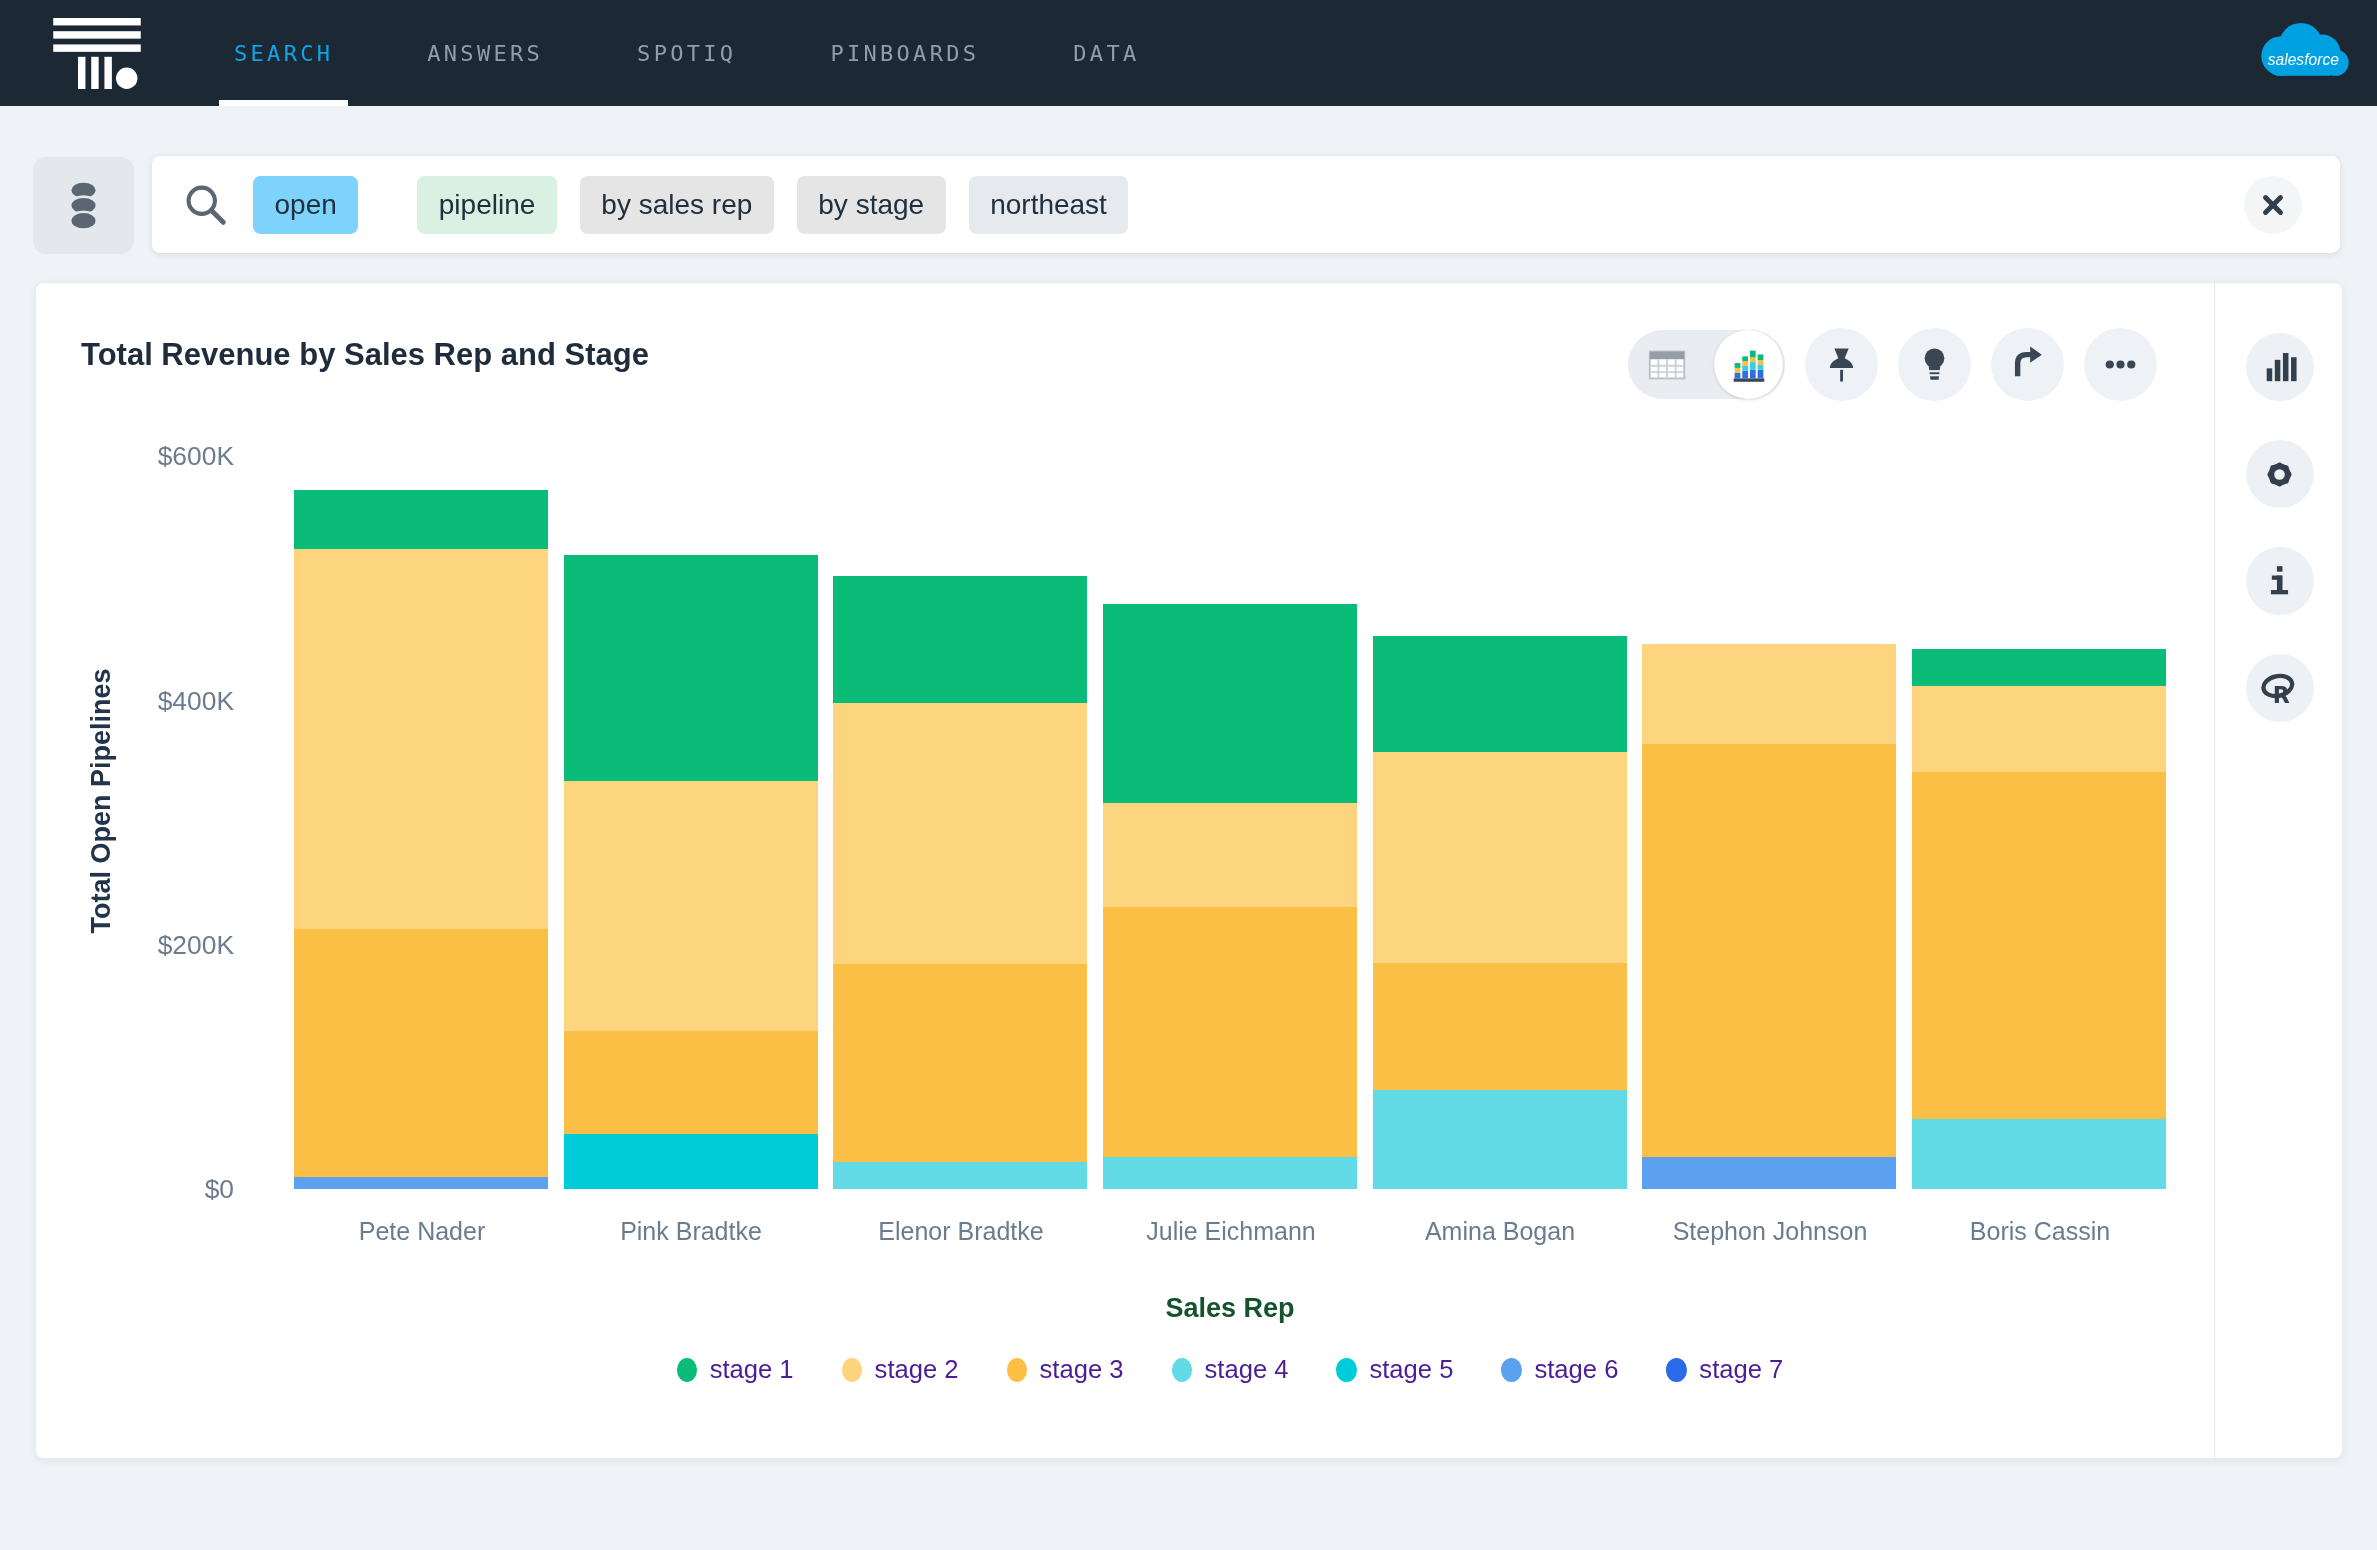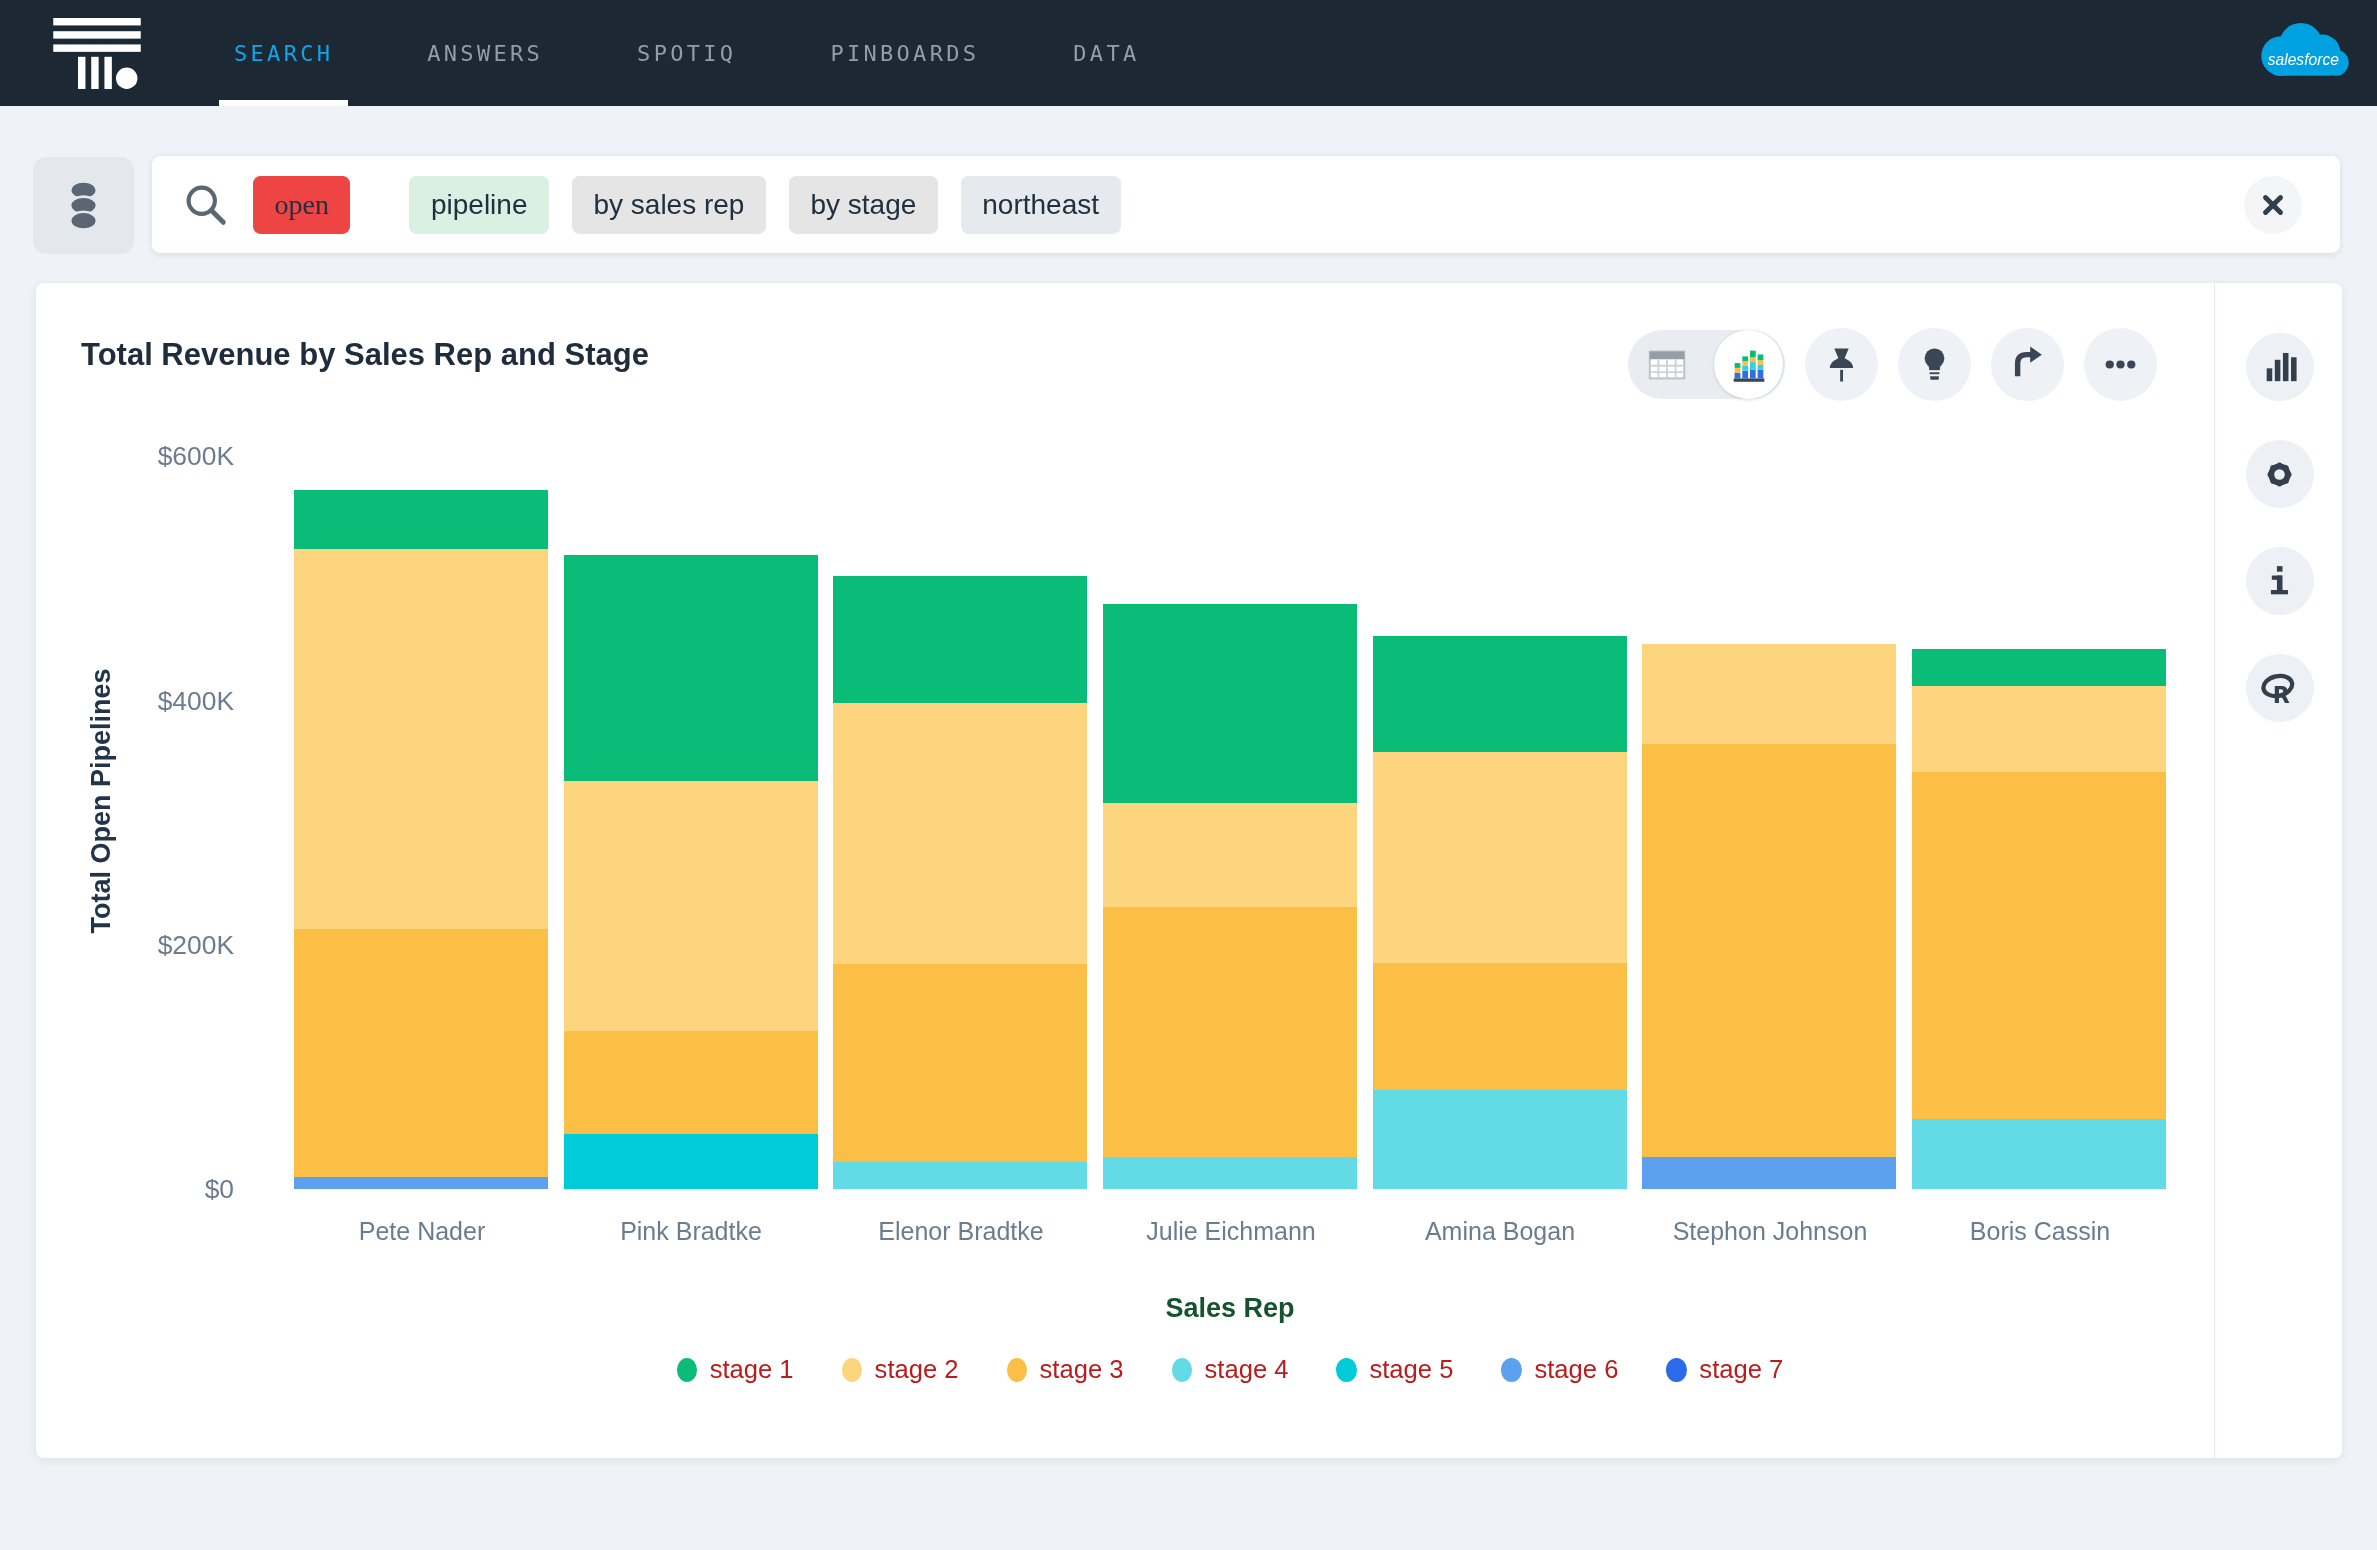--- a/index.html
+++ b/index.html
@@ -41,21 +41,21 @@
     background:#ffffff; border-radius:8.3px;
     box-shadow:0 1.7px 6.6px rgba(27,40,52,0.10);
     display:flex; align-items:center;
   }
   .search-box .mag { margin-left:31px; flex:0 0 auto; }
   .tokens { display:flex; gap:23px; margin-left:25px; align-items:center; }
   .token {
     height:58px; display:flex; align-items:center; padding:0 21.5px;
     border-radius:7.4px; font-size:28px; color:#20303f; cursor:pointer; white-space:nowrap;
   }
-  .tk-gray  { background:#ef4444;font-family:Liberation Serif, serif; }
+  .tk-gray  { background:#7dd3fc; }
   .tk-green { background:#d9f0e3;margin-left:36px; }
   .tk-blue  { background:#e5e5e5; }
   .tk-gray2 { background:#e6e9ed; }
   .clear-btn {
     position:absolute; right:38px; top:20px; width:58px; height:58px; border:none;
     border-radius:50%; background:#f4f5f7; display:flex; align-items:center; justify-content:center;
     cursor:pointer;
   }
 
   
@@ -103,21 +103,21 @@
   .x-axis-title {
     position:absolute; left:258px; top:1010px; width:1872px; text-align:center;
     font-size:27px; font-weight:700; color:#14532d;
   }
   .legend {
     position:absolute; left:258px; top:1072px; width:1872px;
     display:flex; justify-content:center; gap:48px; align-items:center;
   }
   .legend-item { display:flex; align-items:center; gap:12.4px; cursor:pointer; }
   .legend-dot { width:20.6px; height:24px; border-radius:50%; }
-  .legend-label { font-size:25.6px; color:#b91c1c; }
+  .legend-label { font-size:25.6px; color:#4c1d95; }
 
   
   .side-strip {
     position:absolute; left:2178px; top:0; width:130px; height:100%;
     border-left:0.8px solid #e5e8ec;
   }
   .side-btn {
     position:absolute; left:50%; transform:translateX(-50%);
     width:68px; height:68px; border:none; border-radius:50%; background:#edf0f4;
     display:flex; align-items:center; justify-content:center; cursor:pointer;

